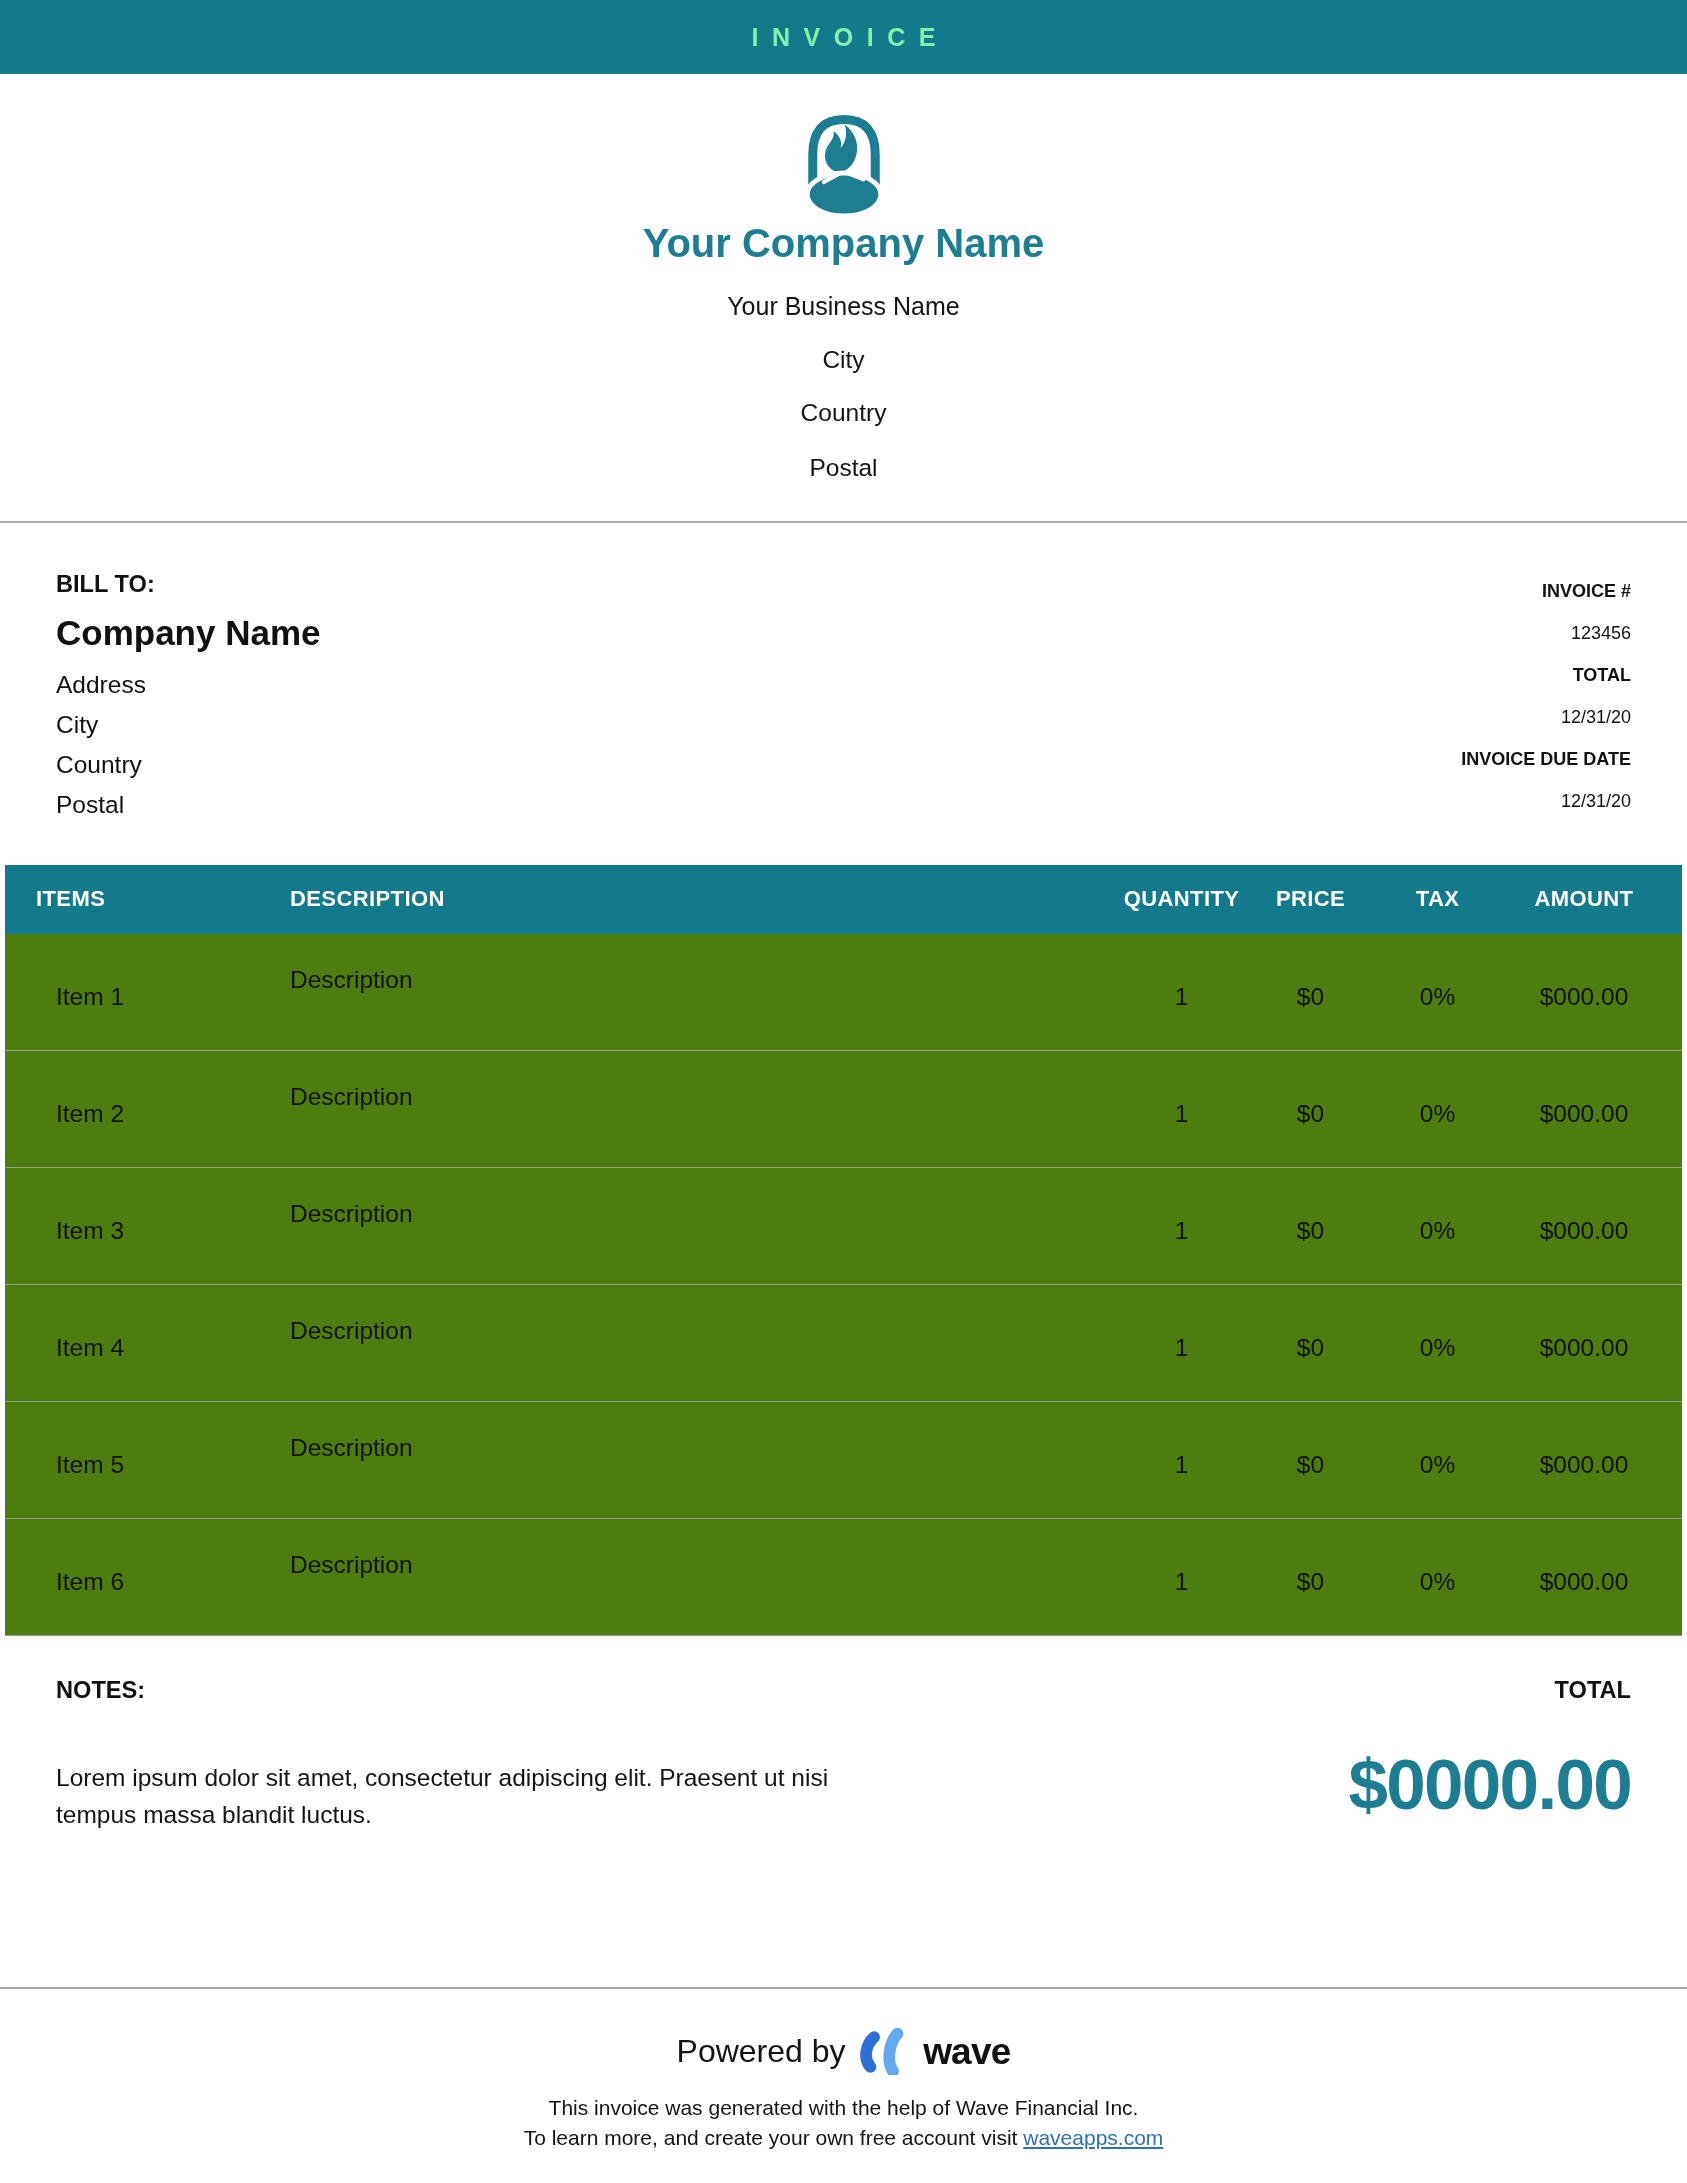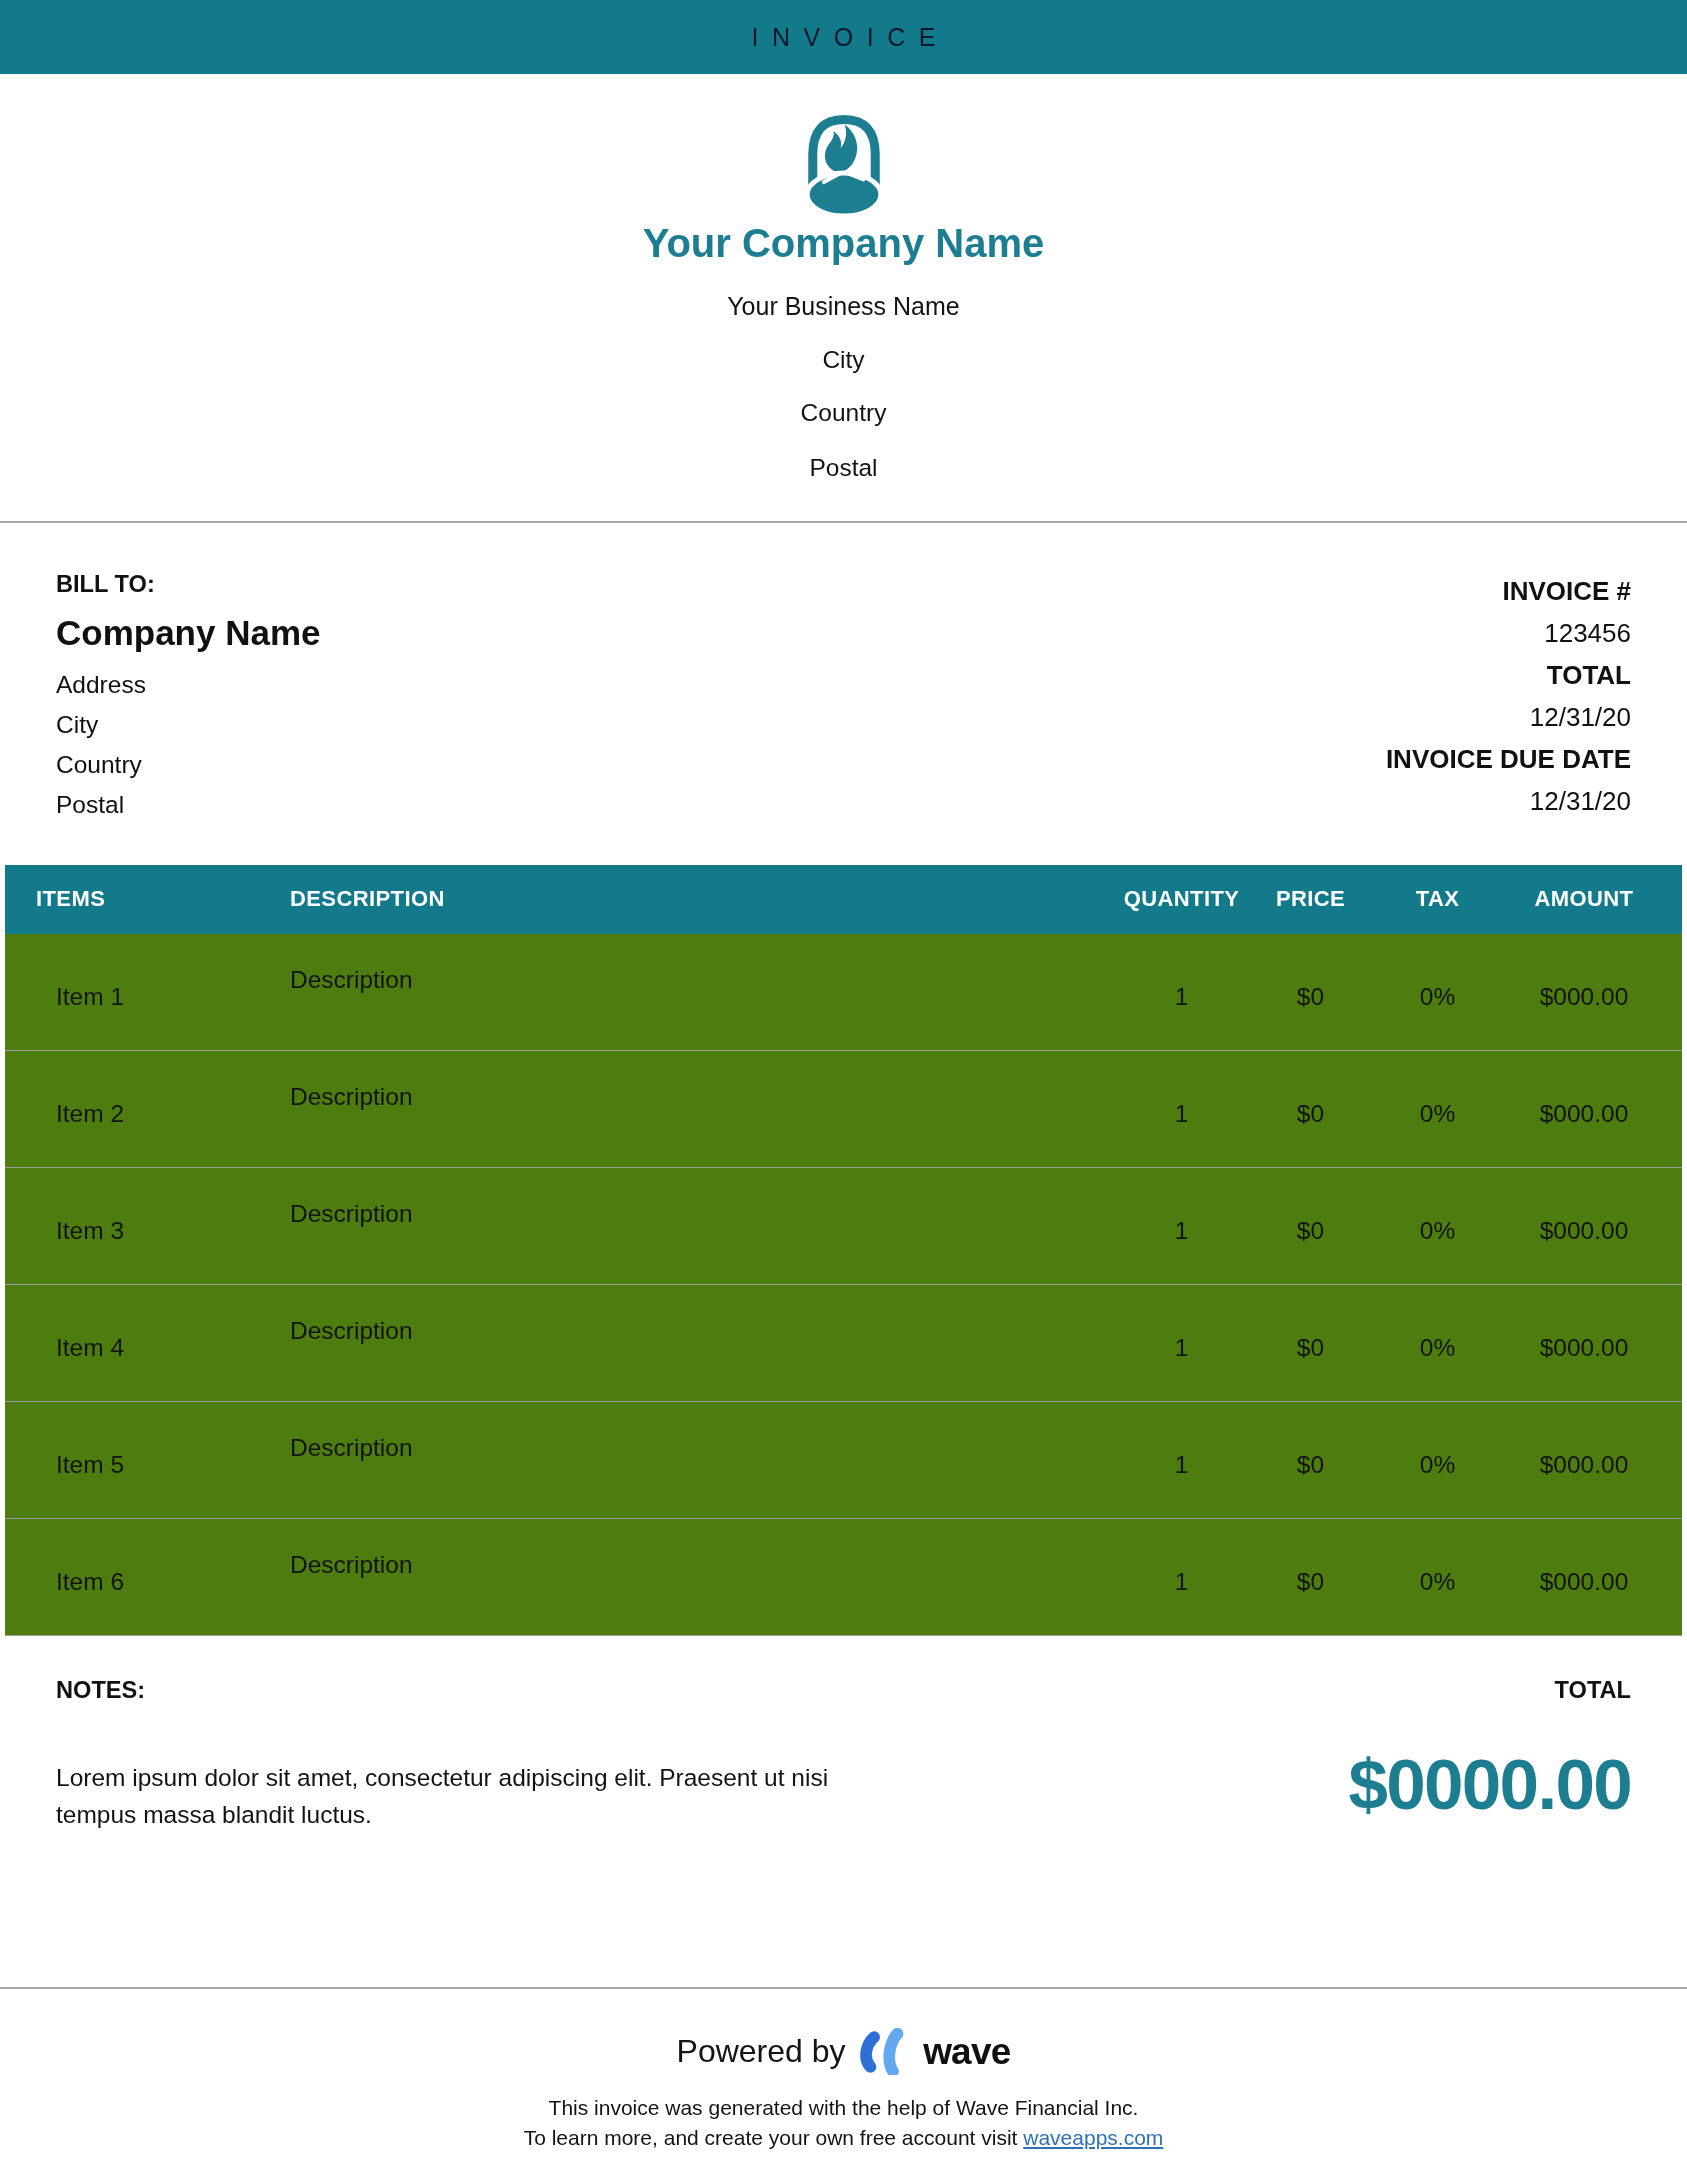--- a/index.html
+++ b/index.html
@@ -10,21 +10,21 @@
     font-family:"Liberation Sans","DejaVu Sans",sans-serif;
     color:#111111;
     overflow:hidden;
   }
   
   .banner{
     height:74px;background:#137a8c;
     display:flex;align-items:center;justify-content:center;
   }
   .banner-title{
-    color:#0f172a;font-size:25px;font-weight:400;
+    color:#86efac;font-size:25px;font-weight:700;
     letter-spacing:13.5px;text-indent:13.5px;
   }
   
   .company-head{text-align:center;}
   .logo-wrap{margin-top:30px;height:113px;display:flex;justify-content:center;}
   .company-name{
     margin-top:3.4px;font-size:40px;font-weight:700;color:#1d7e92;line-height:47px;
   }
   .business-name{margin-top:23.6px;font-size:25px;line-height:30px;color:#141414;}
   .company-line{margin-top:23.6px;font-size:24.5px;line-height:30px;color:#141414;}
@@ -34,21 +34,21 @@
   
   .billing{
     display:flex;justify-content:space-between;
     padding:47px 56px 0 56px;
   }
   .bill-to-label{font-size:23.6px;font-weight:700;line-height:29px;}
   .billing-company{font-size:35px;font-weight:700;line-height:44px;margin-top:11.8px;}
   .billing-lines{margin-top:10px;}
   .billing-lines div{font-size:24.5px;line-height:40px;}
   .meta{text-align:right;}
-  .meta div{font-size:26px;line-height:42px;}
+  .meta div{font-size:18px;line-height:42px;}
   .meta .lab{font-weight:700;}
   
   .table{margin:40px 5px 0 5px;}
   .thead{
     background:#137a8c;height:69px;
     display:grid;grid-template-columns:235px 1fr 131px 127px 127px 181px;
     align-items:center;color:#ffffff;font-weight:700;font-size:22px;letter-spacing:0.4px;
   }
   .thead .c1{padding-left:31px;}
   .thead .c2{padding-left:50px;}

